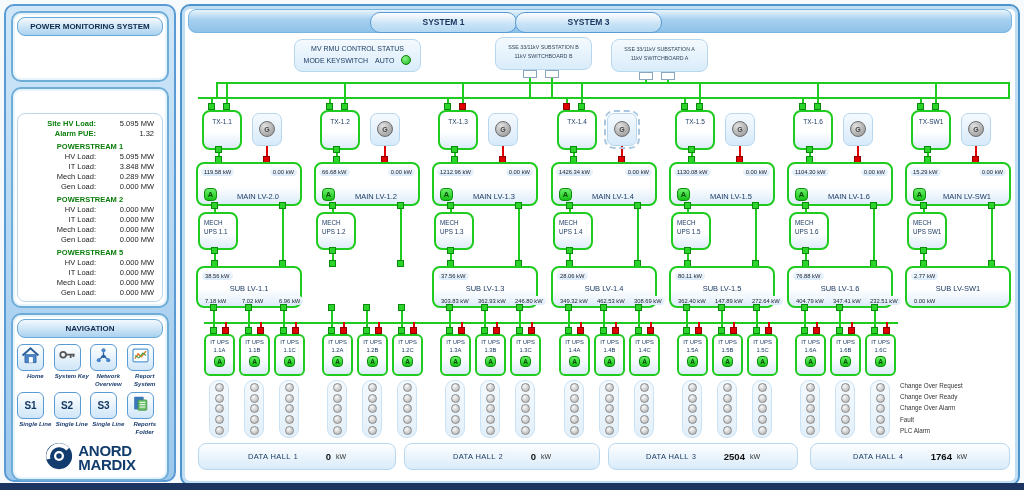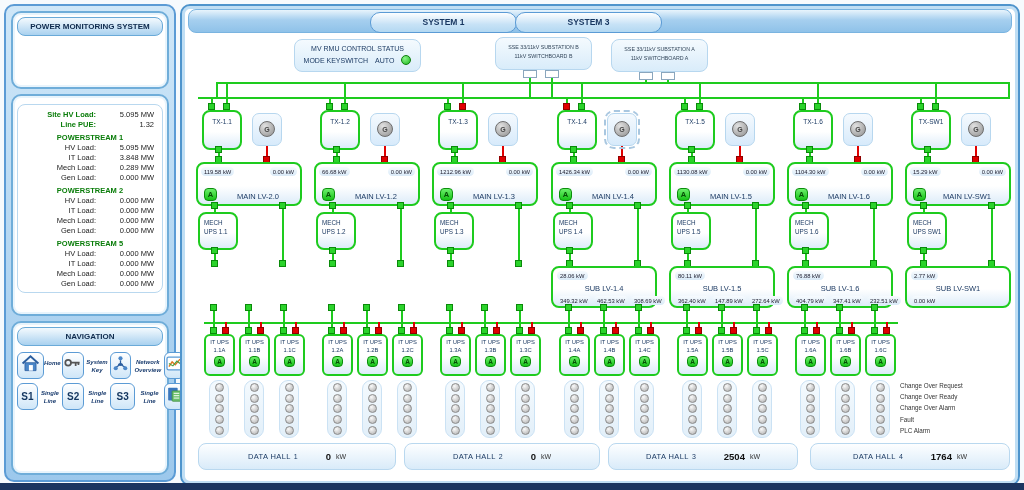--- a/index.html
+++ b/index.html
@@ -12,28 +12,28 @@
   #sidebar{position:absolute;left:4px;top:4px;width:172px;height:478px;box-sizing:border-box;
            border:2px solid #5b9bd5;border-radius:10px;padding:5px;display:flex;flex-direction:column;gap:5px;
            background:linear-gradient(#cfe7f8,#9cc8ec);}
   .side-panel{border:2px solid #6fadd9;border-radius:10px;background:#fff;padding:4px;box-sizing:border-box;
               box-shadow:inset 0 0 0 2px #e8f4fc;}
   .hdr{background:linear-gradient(#f4fafe,#a9d1ef);border:1px solid #6aaad8;border-radius:8px;
        font-weight:bold;font-size:8px;color:#0e2a4d;text-align:center;padding:4px 0;}
   #sp-title{height:78px;}
   #sp-loads{height:222px;}
   #sp-nav{flex:1;}
-  .loads-box{margin-top:4px;border:1px solid #b9d8ef;border-radius:8px;padding:5px 8px 3px;font-size:7.5px;color:#222;}
+  .loads-box{margin-top:20px;border:1px solid #b9d8ef;border-radius:8px;padding:5px 8px 3px;font-size:7.5px;color:#222;}
   .load-row{display:flex;line-height:10px;}
   .load-row .ll{flex:1;text-align:right;padding-right:6px;}
   .load-row .lv{width:52px;text-align:right;}
   .load-row.site .ll{color:#0a7d0a;font-weight:bold;}
   .stream-name{color:#0a7d0a;font-weight:bold;text-align:center;line-height:11px;margin-top:2px;font-size:7.5px;}
   #nav-grid{display:grid;grid-template-columns:repeat(4,1fr);row-gap:4px;margin-top:6px;}
-  .nav-cell{display:flex;flex-direction:row;align-items:center;}
+  .nav-cell{display:flex;flex-direction:column;}
   .nav-btn{width:27px;height:27px;border:1.5px solid #5b9bd5;border-radius:6px;box-sizing:border-box;
            background:linear-gradient(#ffffff,#cfe6f8);display:flex;align-items:center;justify-content:center;}
   .nav-btn.s{font-weight:bold;font-size:10px;color:#12355f;}
   .nav-label{font-size:6px;font-weight:bold;font-style:italic;color:#1a3c6e;text-align:center;line-height:1.25;margin-top:2px;min-height:14px;}
   #logo{display:flex;align-items:center;justify-content:center;gap:4px;margin-top:5px;}
   .logo-text div{font-size:15px;font-weight:bold;color:#123c6d;line-height:.92;letter-spacing:-.3px;}
 
   
   #main-panel{position:absolute;left:180px;top:4px;width:840px;height:482px;box-sizing:border-box;
               border:2px solid #4e94cc;border-radius:10px;background:#fff;box-shadow:inset 0 0 0 3px #bfdef4;}
@@ -100,21 +100,21 @@
     </div>
 
     <div class="side-panel" id="sp-loads" data-interactable="false">
       <div class="loads-box" data-interactable="false">
         <div id="site-rows" data-interactable="false">
             <div class="load-row site" data-interactable="false">
               <span class="ll" data-interactable="false">Site HV Load:</span>
               <span class="lv" data-interactable="false">5.095 MW</span>
             </div>
             <div class="load-row site" data-interactable="false">
-              <span class="ll" data-interactable="false">Line PUE:</span>
+              <span class="ll" data-interactable="false">Alarm PUE:</span>
               <span class="lv" data-interactable="false">1.32</span>
             </div>
           </div>
         <div id="streams" data-interactable="false">
             <div class="stream-name" data-interactable="false">POWERSTREAM 1</div>
             <div class="load-row" data-interactable="false">
               <span class="ll" data-interactable="false">HV Load:</span>
               <span class="lv" data-interactable="false">5.095 MW</span>
             </div>
             <div class="load-row" data-interactable="false">
@@ -227,20 +227,34 @@
             <div class="nav-btn" data-interactable="true">
               <span data-interactable="false"><svg width="19" height="19" viewBox="0 0 24 24">
                   <rect x="4" y="3.5" width="12" height="16" rx="1" fill="#3a77bd"></rect>
                   <rect x="9" y="7.5" width="11" height="13" rx="1" fill="#6cc06c" stroke="#3f8f3f"></rect>
                   <path d="M11 10.5 H18 M11 13.5 H18 M11 16.5 H18" stroke="#ffffff" stroke-width="1.2"></path>
                 </svg></span>
             </div>
             <div class="nav-label" data-interactable="false">Reports Folder</div>
           </div>
         </div>
+      <div id="logo" data-interactable="false">
+        <span data-interactable="false">
+          <svg width="30" height="30" viewBox="0 0 24 24">
+            <circle cx="12" cy="12" r="10.5" fill="#123c6d"></circle>
+            <path d="M 3.5 14.5 A 9 9 0 0 1 19 6.5" stroke="#ffffff" stroke-width="3.2" fill="none"></path>
+            <circle cx="12" cy="12" r="4" fill="#ffffff"></circle>
+            <circle cx="12" cy="12" r="2.2" fill="#123c6d"></circle>
+          </svg>
+        </span>
+        <span class="logo-text" data-interactable="false">
+          <div data-interactable="false">ANORD</div>
+          <div data-interactable="false">MARDIX</div>
+        </span>
+      </div>
     </div>
   </div>
 
   <div id="main-panel" data-interactable="false">
     <div id="diagram" data-interactable="false">
       <div id="topbar" data-interactable="false"></div>
 
       <div class="info-box" id="control-box" data-interactable="false" style="left:112px;top:33px;width:127px;height:33px;">
         <div class="cb-l1" data-interactable="false">MV RMU CONTROL STATUS</div>
         <div class="cb-l2" data-interactable="false">
@@ -300,20 +314,27 @@
         <div class="gbox mech" data-interactable="true" style="left: 16px; top: 206px; width: 40px; height: 38px;">
           <div class="mech-line" data-interactable="false">MECH</div>
           <div class="mech-line" data-interactable="false">UPS 1.1</div>
         </div>
         <div class="sq" data-interactable="false" style="left: 29px; top: 241px;"></div>
         <div class="vline" data-interactable="false" style="left: 32px; top: 248px; height: 12px;"></div>
         <div class="sq" data-interactable="false" style="left: 29px; top: 254px;"></div>
         <div class="sq" data-interactable="false" style="left: 97px; top: 196px;"></div>
         <div class="vline" data-interactable="false" style="left: 100px; top: 200px; height: 60px;"></div>
         <div class="sq" data-interactable="false" style="left: 97px; top: 254px;"></div>
+        <div class="gbox" data-interactable="true" style="left: 14px; top: 260px; width: 106px; height: 42px;">
+          <div class="pill" data-interactable="false" style="left: 4px; top: 3px;">38.56 kW</div>
+          <div class="lv-label" data-interactable="false" style="left: 0px; right: 0px; top: 16px;">SUB LV-1.1</div>
+          <div class="pill" data-interactable="false" style="left: 4px; top: 28px;">7.18 kW</div>
+          <div class="pill" data-interactable="false" style="left: 41px; top: 28px;">7.02 kW</div>
+          <div class="pill" data-interactable="false" style="left: 78px; top: 28px;">6.96 kW</div>
+        </div>
         <div class="sq" data-interactable="false" style="left: 28px; top: 298px;"></div>
         <div class="vline" data-interactable="false" style="left: 31px; top: 302px; height: 19px;"></div>
         <div class="sq" data-interactable="false" style="left: 28px; top: 321px;"></div>
         <div class="sq red" data-interactable="false" style="left: 40px; top: 321px;"></div>
         <div class="vline red" data-interactable="false" style="left: 43px; top: 316px; height: 5px;"></div>
         <div class="gbox ups" data-interactable="true" style="left: 22px; top: 328px; width: 31px; height: 42px;">
           <div class="ups-line" data-interactable="false">IT UPS</div>
           <div class="ups-line" data-interactable="false">1.1A</div>
           <div class="badge small" data-interactable="false">A</div>
         </div>
@@ -468,20 +489,27 @@
         <div class="gbox mech" data-interactable="true" style="left: 252px; top: 206px; width: 40px; height: 38px;">
           <div class="mech-line" data-interactable="false">MECH</div>
           <div class="mech-line" data-interactable="false">UPS 1.3</div>
         </div>
         <div class="sq" data-interactable="false" style="left: 265px; top: 241px;"></div>
         <div class="vline" data-interactable="false" style="left: 268px; top: 248px; height: 12px;"></div>
         <div class="sq" data-interactable="false" style="left: 265px; top: 254px;"></div>
         <div class="sq" data-interactable="false" style="left: 333px; top: 196px;"></div>
         <div class="vline" data-interactable="false" style="left: 336px; top: 200px; height: 60px;"></div>
         <div class="sq" data-interactable="false" style="left: 333px; top: 254px;"></div>
+        <div class="gbox" data-interactable="true" style="left: 250px; top: 260px; width: 106px; height: 42px;">
+          <div class="pill" data-interactable="false" style="left: 4px; top: 3px;">37.56 kW</div>
+          <div class="lv-label" data-interactable="false" style="left: 0px; right: 0px; top: 16px;">SUB LV-1.3</div>
+          <div class="pill" data-interactable="false" style="left: 4px; top: 28px;">303.83 kW</div>
+          <div class="pill" data-interactable="false" style="left: 41px; top: 28px;">362.93 kW</div>
+          <div class="pill" data-interactable="false" style="left: 78px; top: 28px;">246.80 kW</div>
+        </div>
         <div class="sq" data-interactable="false" style="left: 264px; top: 298px;"></div>
         <div class="vline" data-interactable="false" style="left: 267px; top: 302px; height: 19px;"></div>
         <div class="sq" data-interactable="false" style="left: 264px; top: 321px;"></div>
         <div class="sq red" data-interactable="false" style="left: 276px; top: 321px;"></div>
         <div class="vline red" data-interactable="false" style="left: 279px; top: 316px; height: 5px;"></div>
         <div class="gbox ups" data-interactable="true" style="left: 258px; top: 328px; width: 31px; height: 42px;">
           <div class="ups-line" data-interactable="false">IT UPS</div>
           <div class="ups-line" data-interactable="false">1.3A</div>
           <div class="badge small" data-interactable="false">A</div>
         </div>

